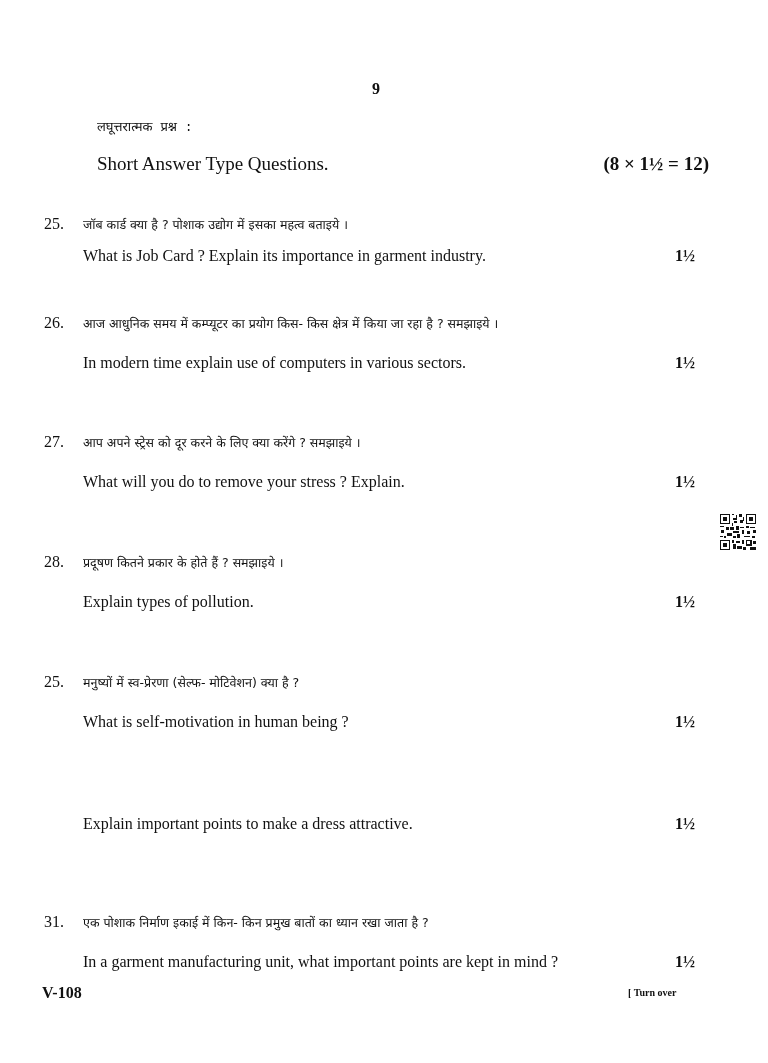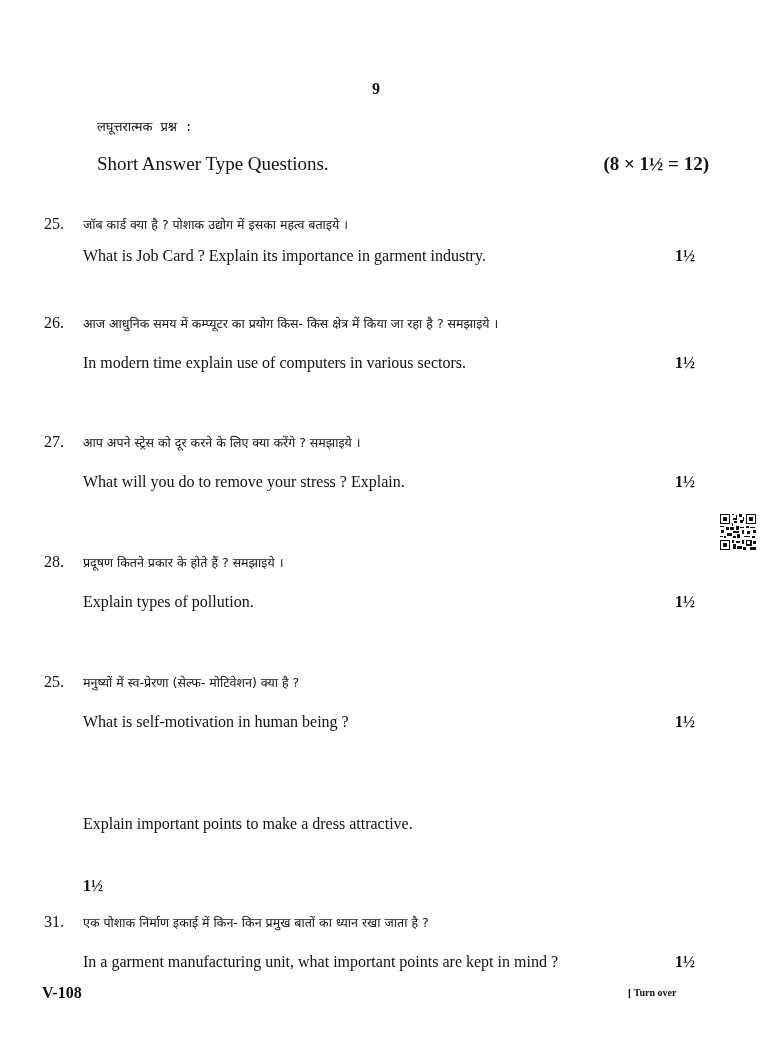--- a/index.html
+++ b/index.html
@@ -208,21 +208,21 @@
     <span class="q-num">25.</span>
     <span class="q-hindi">मनुष्यों में स्व-प्रेरणा (सेल्फ- मोटिवेशन) क्या है ?</span>
   </div>
   <div class="q-english-row" style="margin-top:22px;">
     <span>What is self-motivation in human being ?</span>
     <span class="q-marks">1½</span>
   </div>
 </div>
 
 <div class="question" style="top:793px;">
-  <div class="q-english-row" style="margin-top:22px;flex-direction:column;">
+  <div class="q-english-row" style="margin-top:22px;">
     <span>Explain important points to make a dress attractive.</span>
     <span class="q-marks">1½</span>
   </div>
 </div>
 
 <div class="question" style="top:913px;">
   <div class="q-hindi-row">
     <span class="q-num">31.</span>
     <span class="q-hindi">एक पोशाक निर्माण इकाई में किन- किन प्रमुख बातों का ध्यान रखा जाता है ?</span>
   </div>

